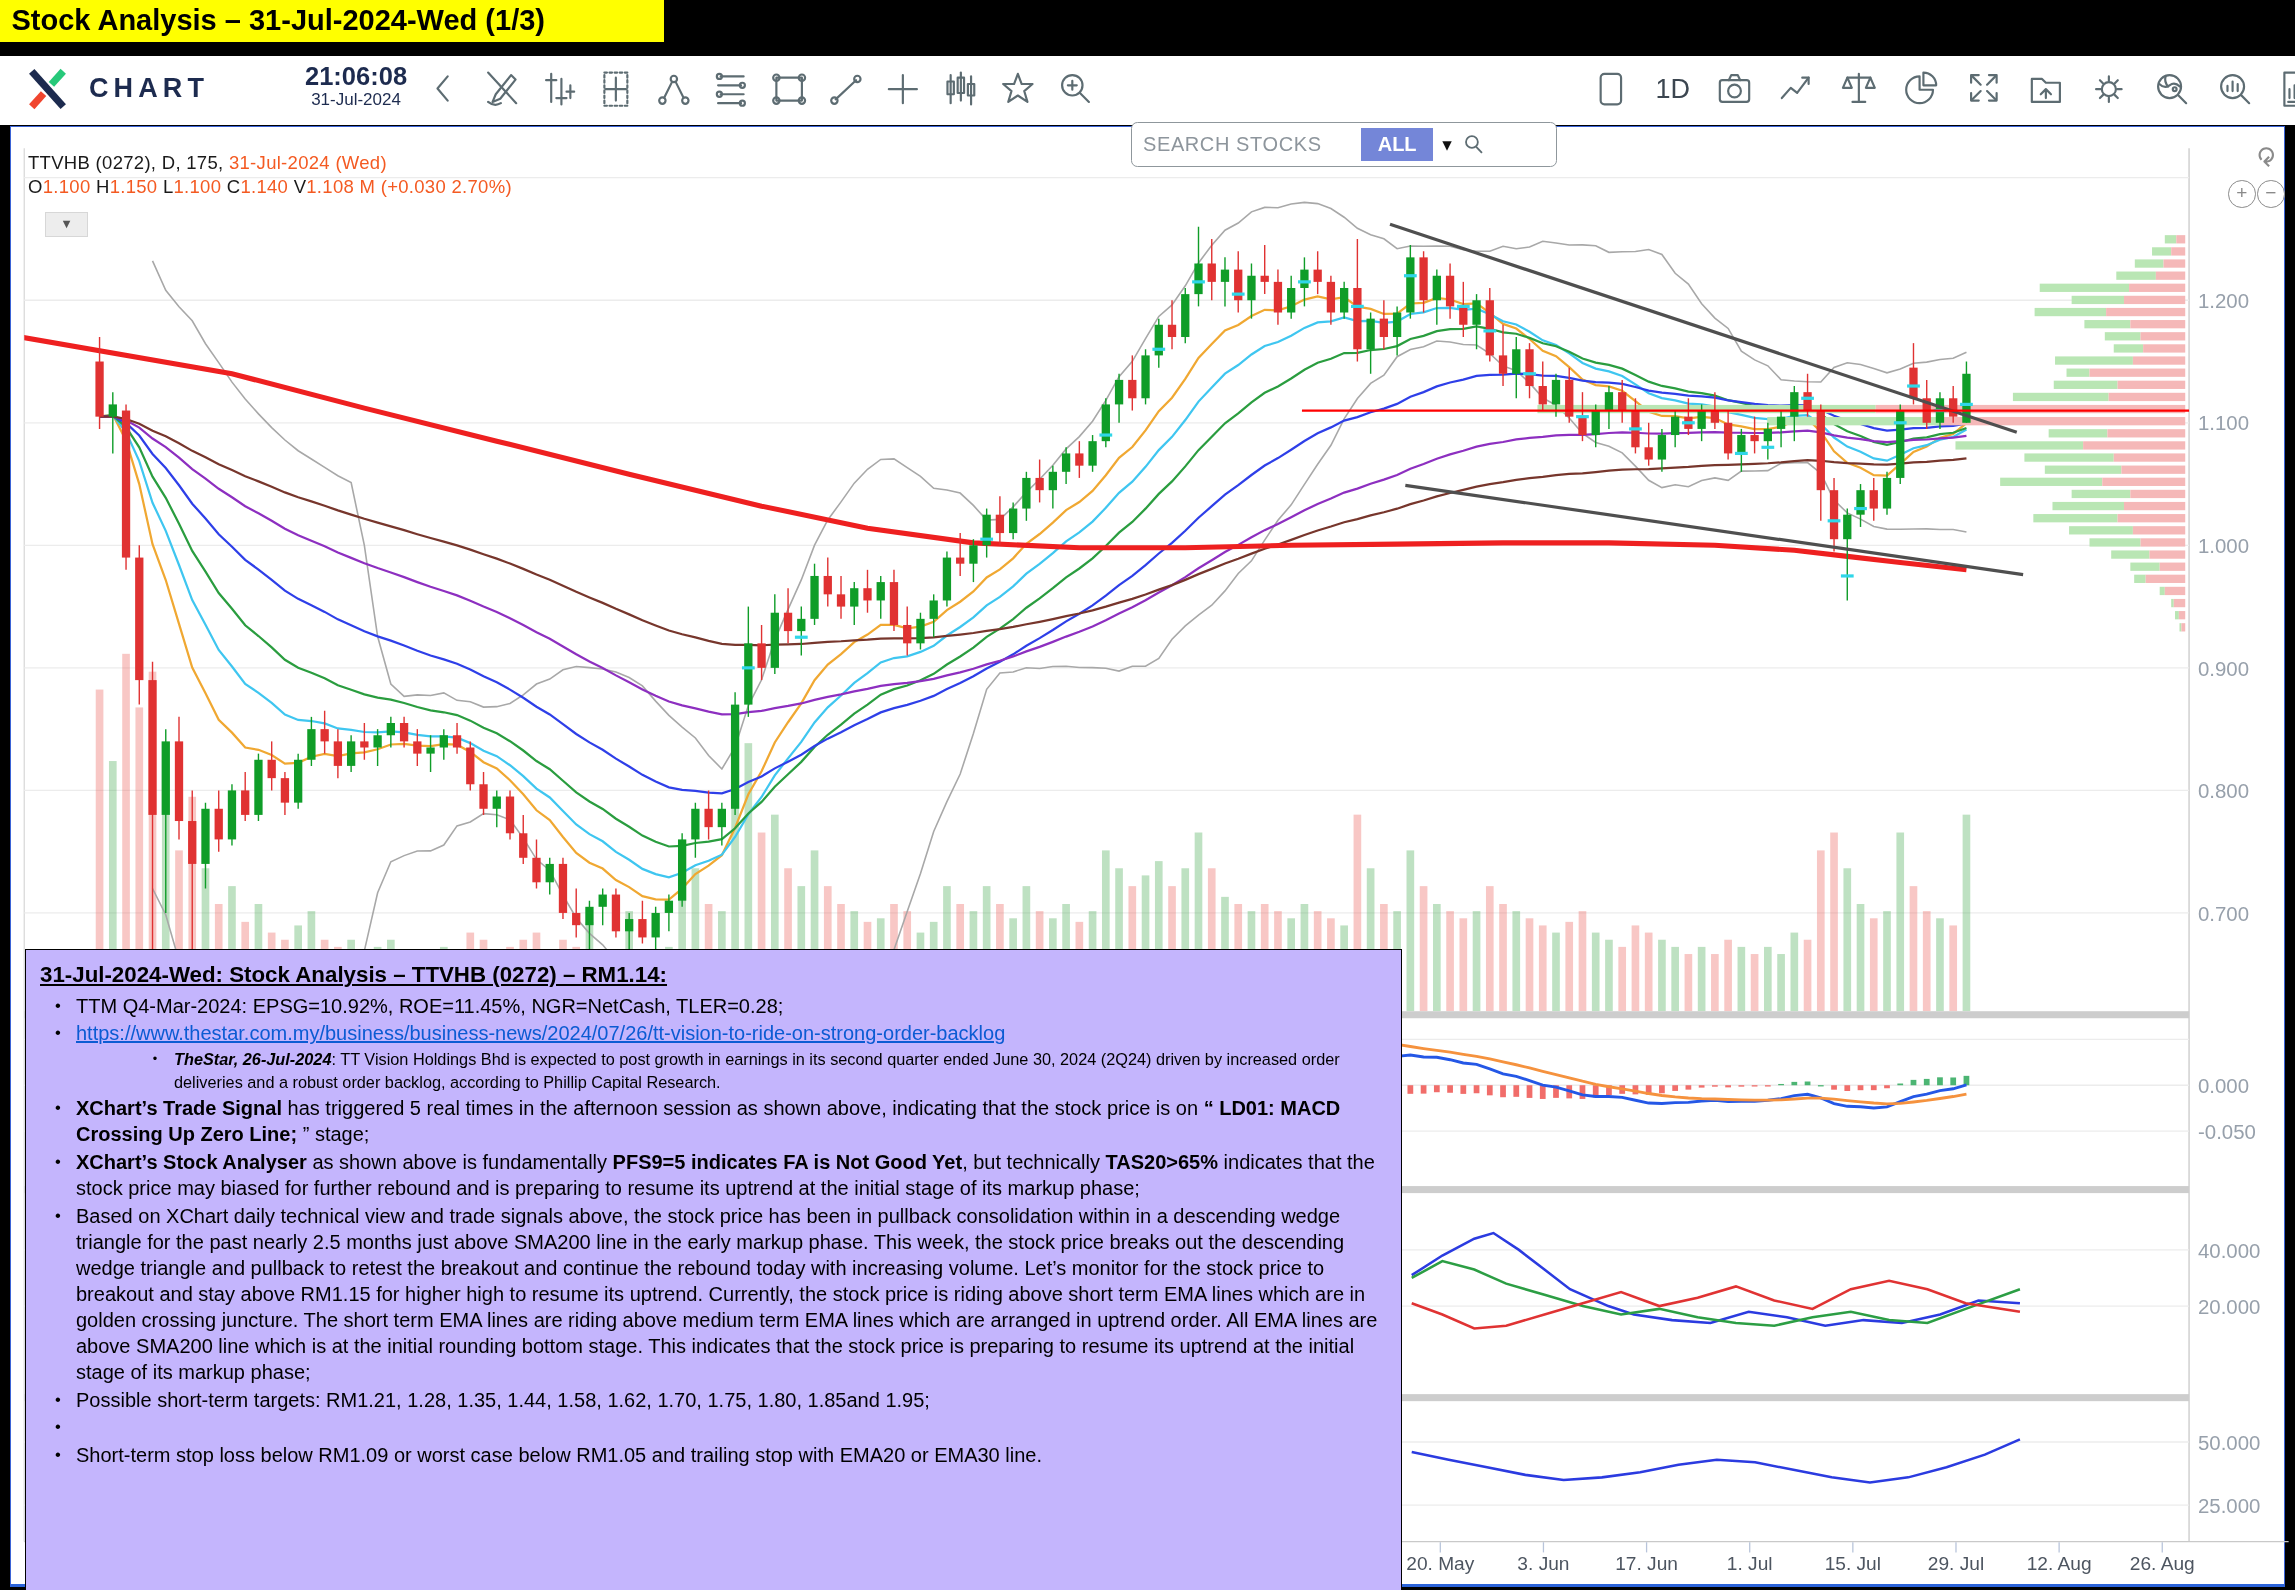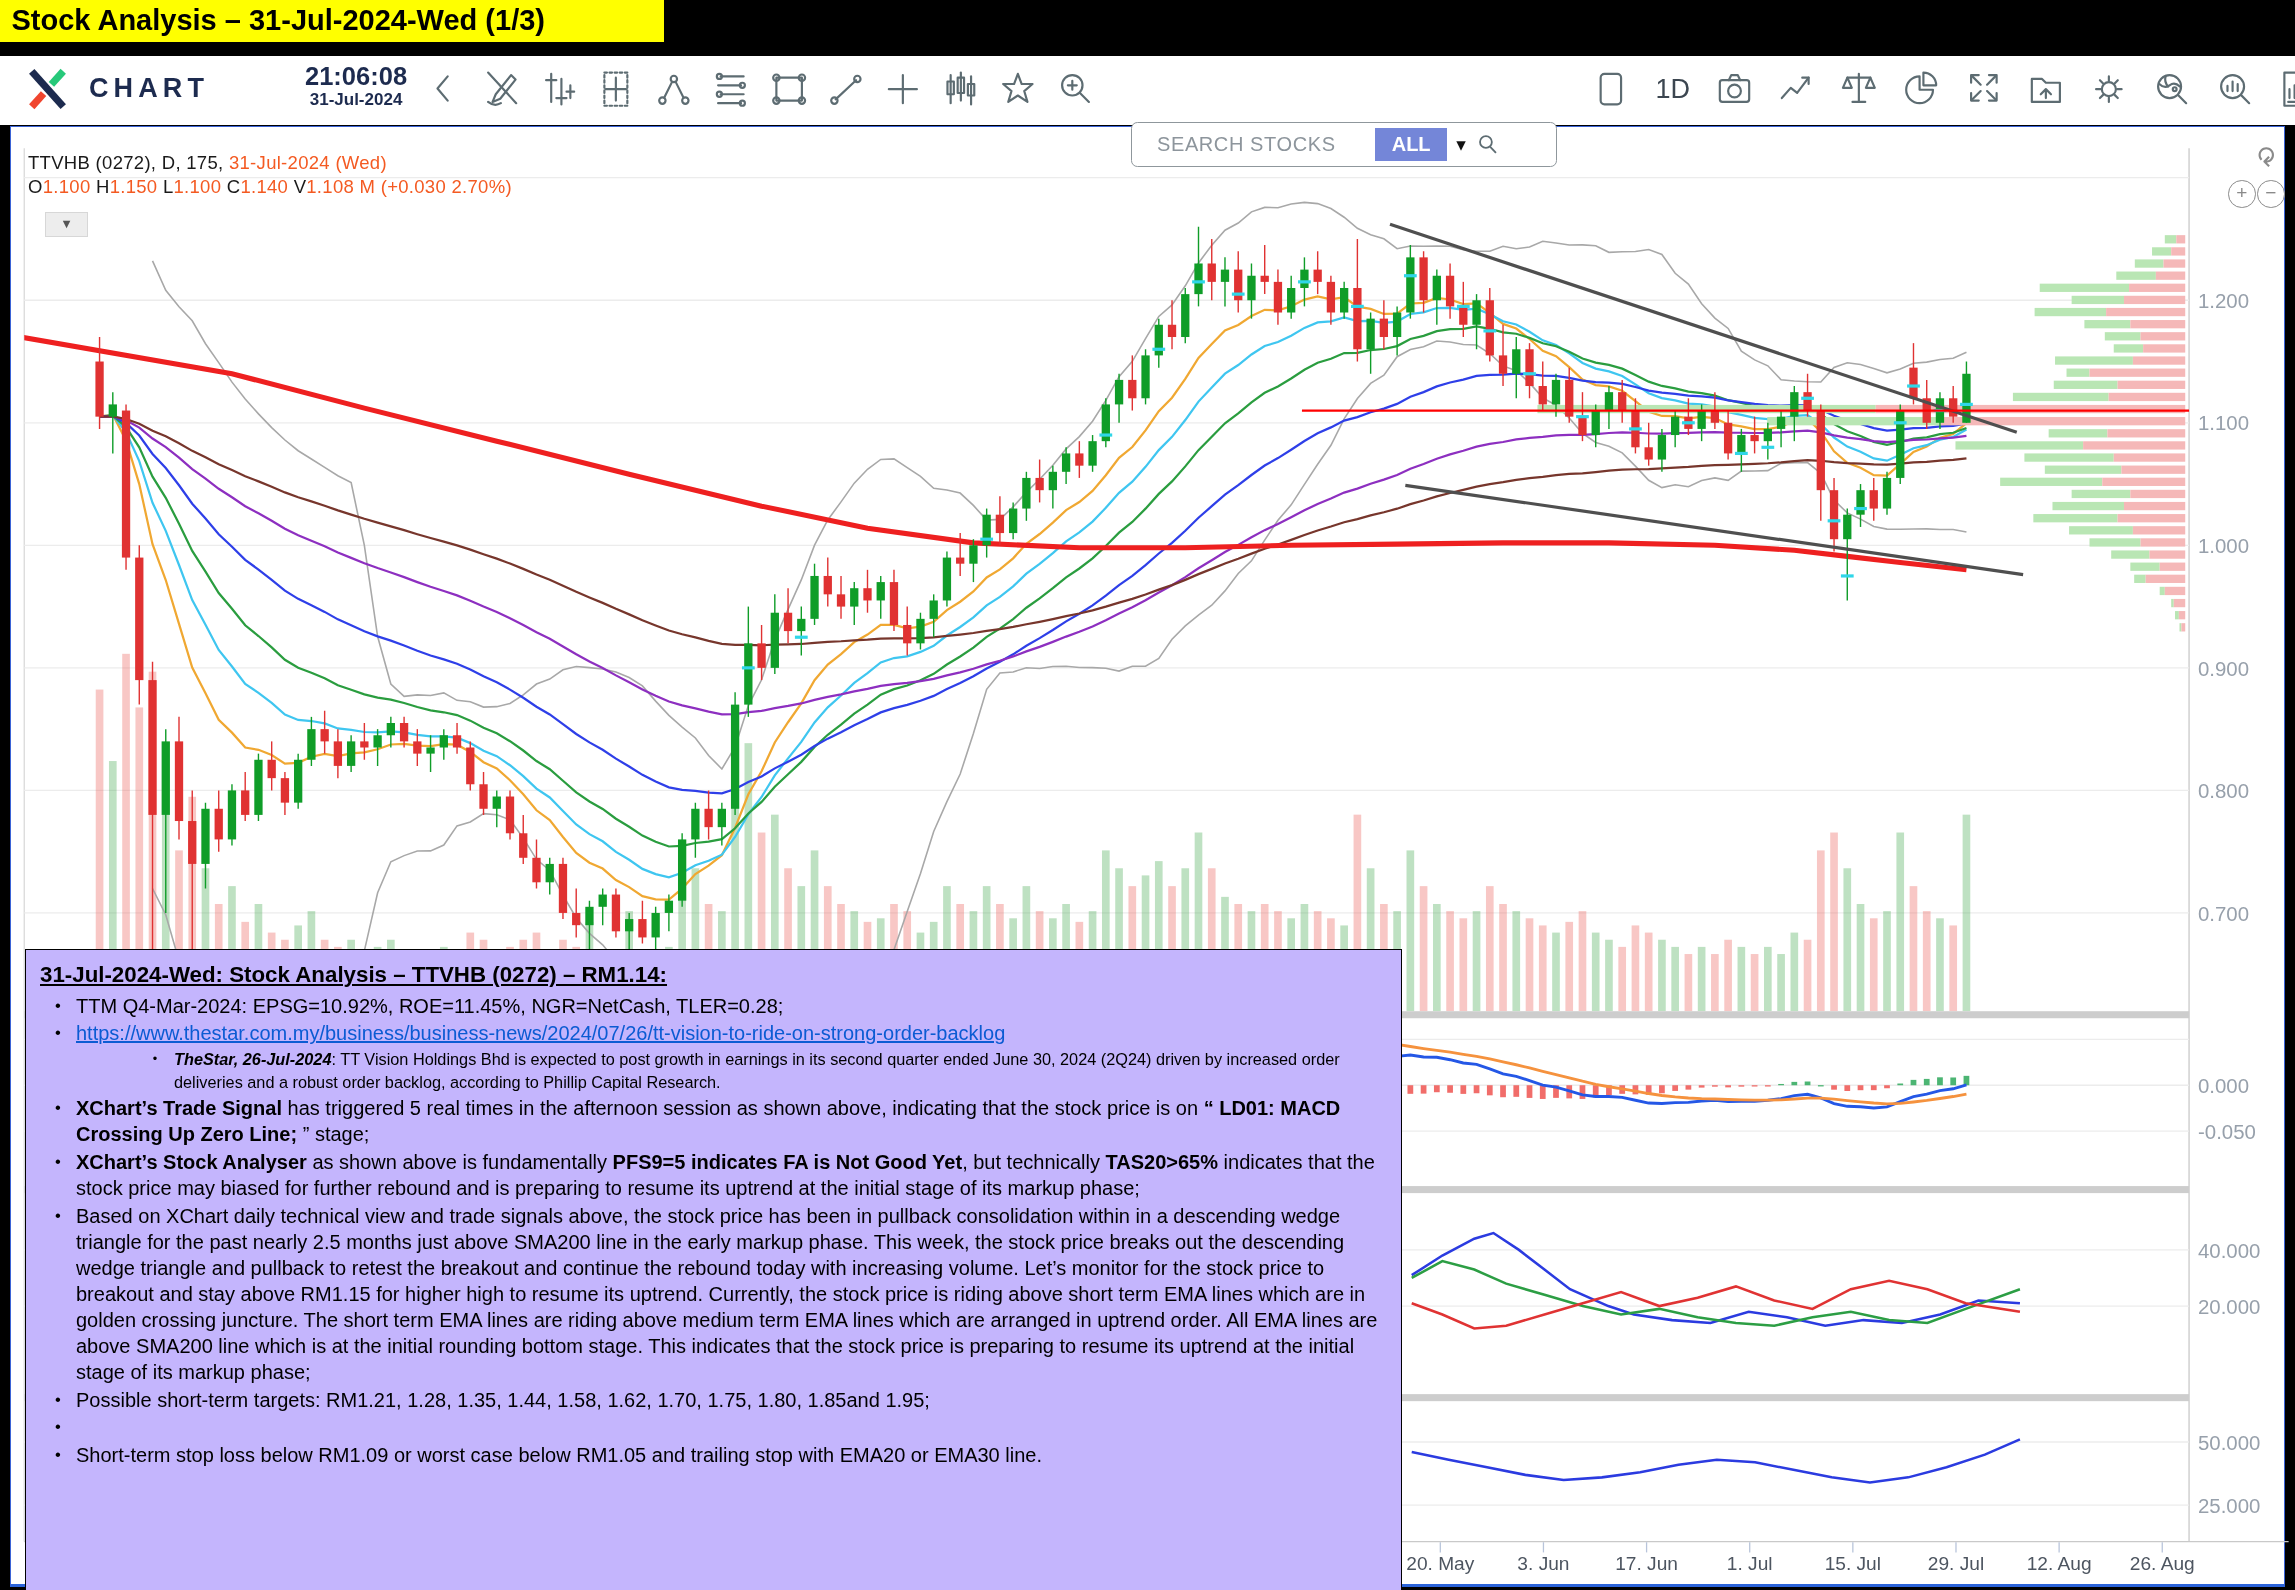--- a/index.html
+++ b/index.html
@@ -5,27 +5,27 @@
   html,body{margin:0;padding:0;}
   body{width:2295px;height:1591px;background:#000;position:relative;overflow:hidden;
        font-family:"Liberation Sans", sans-serif;}
   .banner{position:absolute;left:0;top:0;width:664px;height:42px;background:#ffff00;color:#000;
           font-weight:bold;font-size:29px;line-height:41px;padding-left:11.5px;box-sizing:border-box;white-space:nowrap;}
   .toolbar{position:absolute;left:0;top:56px;width:2295px;height:69px;background:#ffffff;z-index:20;}
   .logo{position:absolute;left:22px;top:11.5px;display:flex;align-items:center;}
   .logo-text{font-size:27px;font-weight:bold;color:#1d2b4f;letter-spacing:5.1px;margin-left:16px;}
   .clock{position:absolute;left:305px;top:6.4px;text-align:center;color:#1d2b4f;}
   .clock .t{font-size:25.5px;font-weight:bold;line-height:28px;}
-  .clock .d{font-size:17px;font-weight:bold;line-height:19px;}
+  .clock .d{font-size:17px;font-weight:normal;line-height:19px;}
   .lefticons{position:absolute;left:426px;top:14px;display:flex;gap:20.4px;align-items:center;}
   .righticons{position:absolute;left:1593px;top:14px;display:flex;gap:25.5px;align-items:center;}
   .icon svg{width:37px;height:37px;stroke:#5d6c72;stroke-width:3.4;fill:none;stroke-linecap:round;stroke-linejoin:round;}
   .tf{font-size:27px;color:#3c4650;font-weight:500;}
   .searchbox{position:absolute;left:1131px;top:66px;width:426px;height:45px;border:1.9px solid #8f979c;border-radius:6.4px;
-             background:#fff;display:flex;align-items:center;box-sizing:border-box;padding:0 23px;}
+             background:#fff;display:flex;align-items:center;box-sizing:border-box;padding:0 9px;}
   .searchbox input{border:none;outline:none;font-size:20px;color:#333;width:211px;letter-spacing:0.6px;
                    font-family:"Liberation Sans",sans-serif;}
   .searchbox input::placeholder{color:#8d959c;}
   .chip{background:#7486d8;color:#fff;font-size:20px;font-weight:bold;padding:5.1px 16.6px;margin-left:5.1px;}
   .caret{font-size:19px;color:#111;margin:0 9px;}
   .card{position:absolute;left:10.2px;top:126px;width:2275px;height:1461px;background:#fff;
         border:1.9px solid #3a63d6;border-bottom:3.8px solid #2b63d9;box-sizing:border-box;z-index:1;}
   #chartsvg{position:absolute;left:0;top:0;width:2295px;height:1591px;z-index:5;}
   .chead{position:absolute;left:28px;top:151px;z-index:6;font-size:18.5px;letter-spacing:0.3px;white-space:nowrap;}
   .chead .blk{color:#1a1a1a;} .chead .org{color:#f45a22;}

